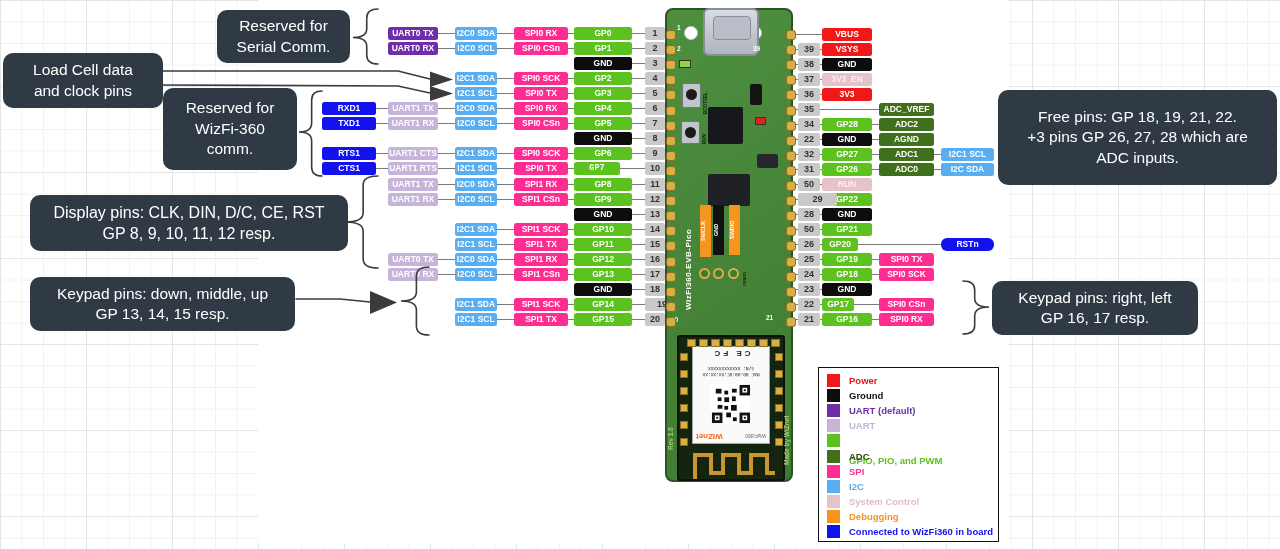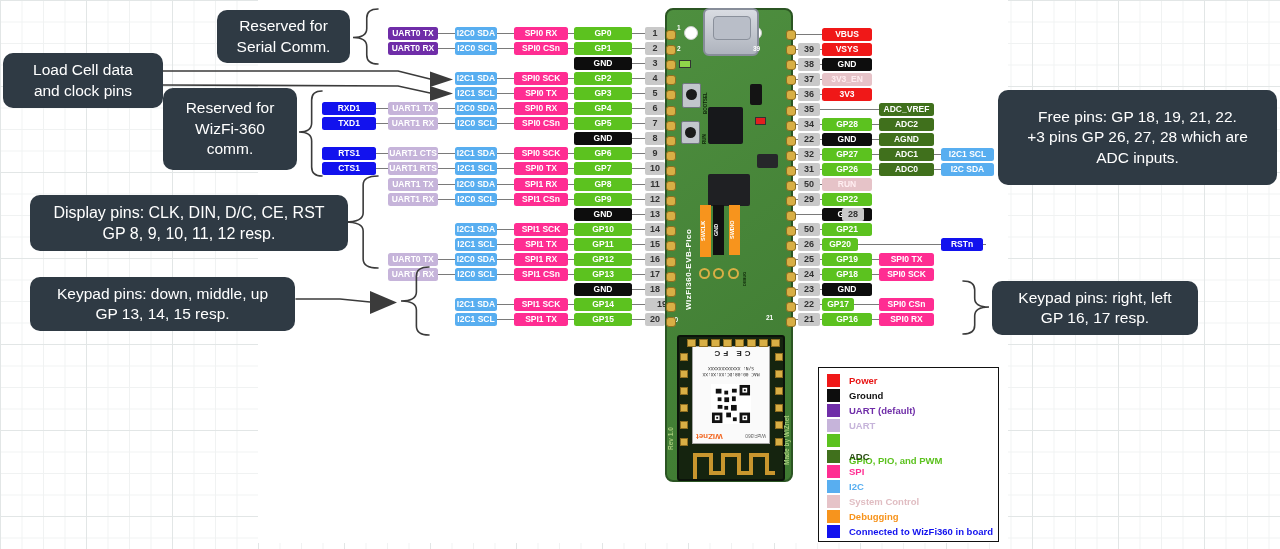--- a/index.html
+++ b/index.html
@@ -114,21 +114,21 @@
       <div class="chip" style="left: 388px; width: 50px; top: 147.3px; background: rgb(198, 180, 218);">UART1 CTS</div>
       <div class="chip" style="left: 455px; width: 42px; top: 147.3px; background: rgb(88, 174, 240);">I2C1 SDA</div>
       <div class="chip" style="left: 514px; width: 54px; top: 147.3px; background: rgb(255, 45, 146);">SPI0 SCK</div>
       <div class="chip" style="left: 574px; width: 58px; top: 147.3px; background: rgb(92, 194, 31);">GP6</div>
       <div class="pinnum" style="left: 645px; width: 20px; top: 147.3px;">9</div>
       <div class="wire" style="left: 330px; width: 339px; top: 168.4px;"></div>
       <div class="chip" style="left: 322px; width: 54px; top: 162.4px; background: rgb(18, 18, 238);">CTS1</div>
       <div class="chip" style="left: 388px; width: 50px; top: 162.4px; background: rgb(198, 180, 218);">UART1 RTS</div>
       <div class="chip" style="left: 455px; width: 42px; top: 162.4px; background: rgb(88, 174, 240);">I2C1 SCL</div>
       <div class="chip" style="left: 514px; width: 54px; top: 162.4px; background: rgb(255, 45, 146);">SPI0 TX</div>
-      <div class="chip" style="left: 574px; width: 58px; top: 162.4px; background: rgb(92, 194, 31);">GP7</div>
+      <div class="chip" style="left: 574px; width: 46px; top: 162.4px; background: rgb(92, 194, 31); font-family: Liberation Mono, monospace;">GP7</div>
       <div class="pinnum" style="left: 645px; width: 20px; top: 162.4px;">10</div>
       <div class="wire" style="left: 396px; width: 273px; top: 183.5px;"></div>
       <div class="chip" style="left: 388px; width: 50px; top: 177.5px; background: rgb(198, 180, 218);">UART1 TX</div>
       <div class="chip" style="left: 455px; width: 42px; top: 177.5px; background: rgb(88, 174, 240);">I2C0 SDA</div>
       <div class="chip" style="left: 514px; width: 54px; top: 177.5px; background: rgb(255, 45, 146);">SPI1 RX</div>
       <div class="chip" style="left: 574px; width: 58px; top: 177.5px; background: rgb(92, 194, 31);">GP8</div>
       <div class="pinnum" style="left: 645px; width: 20px; top: 177.5px;">11</div>
       <div class="wire" style="left: 396px; width: 273px; top: 198.6px;"></div>
       <div class="chip" style="left: 388px; width: 50px; top: 192.6px; background: rgb(198, 180, 218);">UART1 RX</div>
       <div class="chip" style="left: 455px; width: 42px; top: 192.6px; background: rgb(88, 174, 240);">I2C0 SCL</div>
@@ -207,30 +207,30 @@
       <div class="wire" style="left: 789px; width: 197px; top: 168.95px;"></div>
       <div class="chip" style="left: 822px; width: 50px; top: 162.95px; background: rgb(92, 194, 31);">GP26</div>
       <div class="chip" style="left: 879px; width: 55px; top: 162.95px; background: rgb(64, 112, 28);">ADC0</div>
       <div class="chip" style="left: 941px; width: 53px; top: 162.95px; background: rgb(88, 174, 240);">I2C SDA</div>
       <div class="pinnum" style="left: 798px; width: 22px; top: 162.95px;">31</div>
       <div class="wire" style="left: 789px; width: 75px; top: 184px;"></div>
       <div class="chip" style="left: 822px; width: 50px; top: 178px; background: rgb(230, 195, 200); color: rgb(255, 238, 241);">RUN</div>
       <div class="pinnum" style="left: 798px; width: 22px; top: 178px;">50</div>
       <div class="wire" style="left: 789px; width: 75px; top: 199.05px;"></div>
       <div class="chip" style="left: 822px; width: 50px; top: 193.05px; background: rgb(92, 194, 31);">GP22</div>
-      <div class="pinnum" style="left: 798px; width: 22px; top: 193.05px;">29</div>
+      <div class="pinnum" style="left: 798px; width: 39px; top: 193.05px;">29</div>
       <div class="wire" style="left: 789px; width: 75px; top: 214.1px;"></div>
       <div class="chip" style="left: 822px; width: 50px; top: 208.1px; background: rgb(13, 13, 13);">GND</div>
-      <div class="pinnum" style="left: 798px; width: 22px; top: 208.1px; margin-left: 44px;">28</div>
+      <div class="pinnum" style="left: 798px; width: 22px; top: 208.1px;">28</div>
       <div class="wire" style="left: 789px; width: 75px; top: 229.15px;"></div>
       <div class="chip" style="left: 822px; width: 50px; top: 223.15px; background: rgb(92, 194, 31);">GP21</div>
       <div class="pinnum" style="left: 798px; width: 22px; top: 223.15px;">50</div>
       <div class="wire" style="left: 789px; width: 197px; top: 244.2px;"></div>
       <div class="chip" style="left: 822px; width: 36px; top: 238.2px; background: rgb(92, 194, 31);">GP20</div>
-      <div class="chip" style="left: 941px; width: 42px; top: 238.2px; background: rgb(18, 18, 238);">RSTn</div>
+      <div class="chip" style="left: 941px; width: 53px; top: 238.2px; background: rgb(18, 18, 238); border-radius: 6px;">RSTn</div>
       <div class="pinnum" style="left: 798px; width: 22px; top: 238.2px;">26</div>
       <div class="wire" style="left: 789px; width: 137px; top: 259.25px;"></div>
       <div class="chip" style="left: 822px; width: 50px; top: 253.25px; background: rgb(92, 194, 31);">GP19</div>
       <div class="chip" style="left: 879px; width: 55px; top: 253.25px; background: rgb(255, 45, 146);">SPI0 TX</div>
       <div class="pinnum" style="left: 798px; width: 22px; top: 253.25px;">25</div>
       <div class="wire" style="left: 789px; width: 137px; top: 274.3px;"></div>
       <div class="chip" style="left: 822px; width: 50px; top: 268.3px; background: rgb(92, 194, 31);">GP18</div>
       <div class="chip" style="left: 879px; width: 55px; top: 268.3px; background: rgb(255, 45, 146);">SPI0 SCK</div>
       <div class="pinnum" style="left: 798px; width: 22px; top: 268.3px;">24</div>
       <div class="wire" style="left: 789px; width: 75px; top: 289.35px;"></div>

